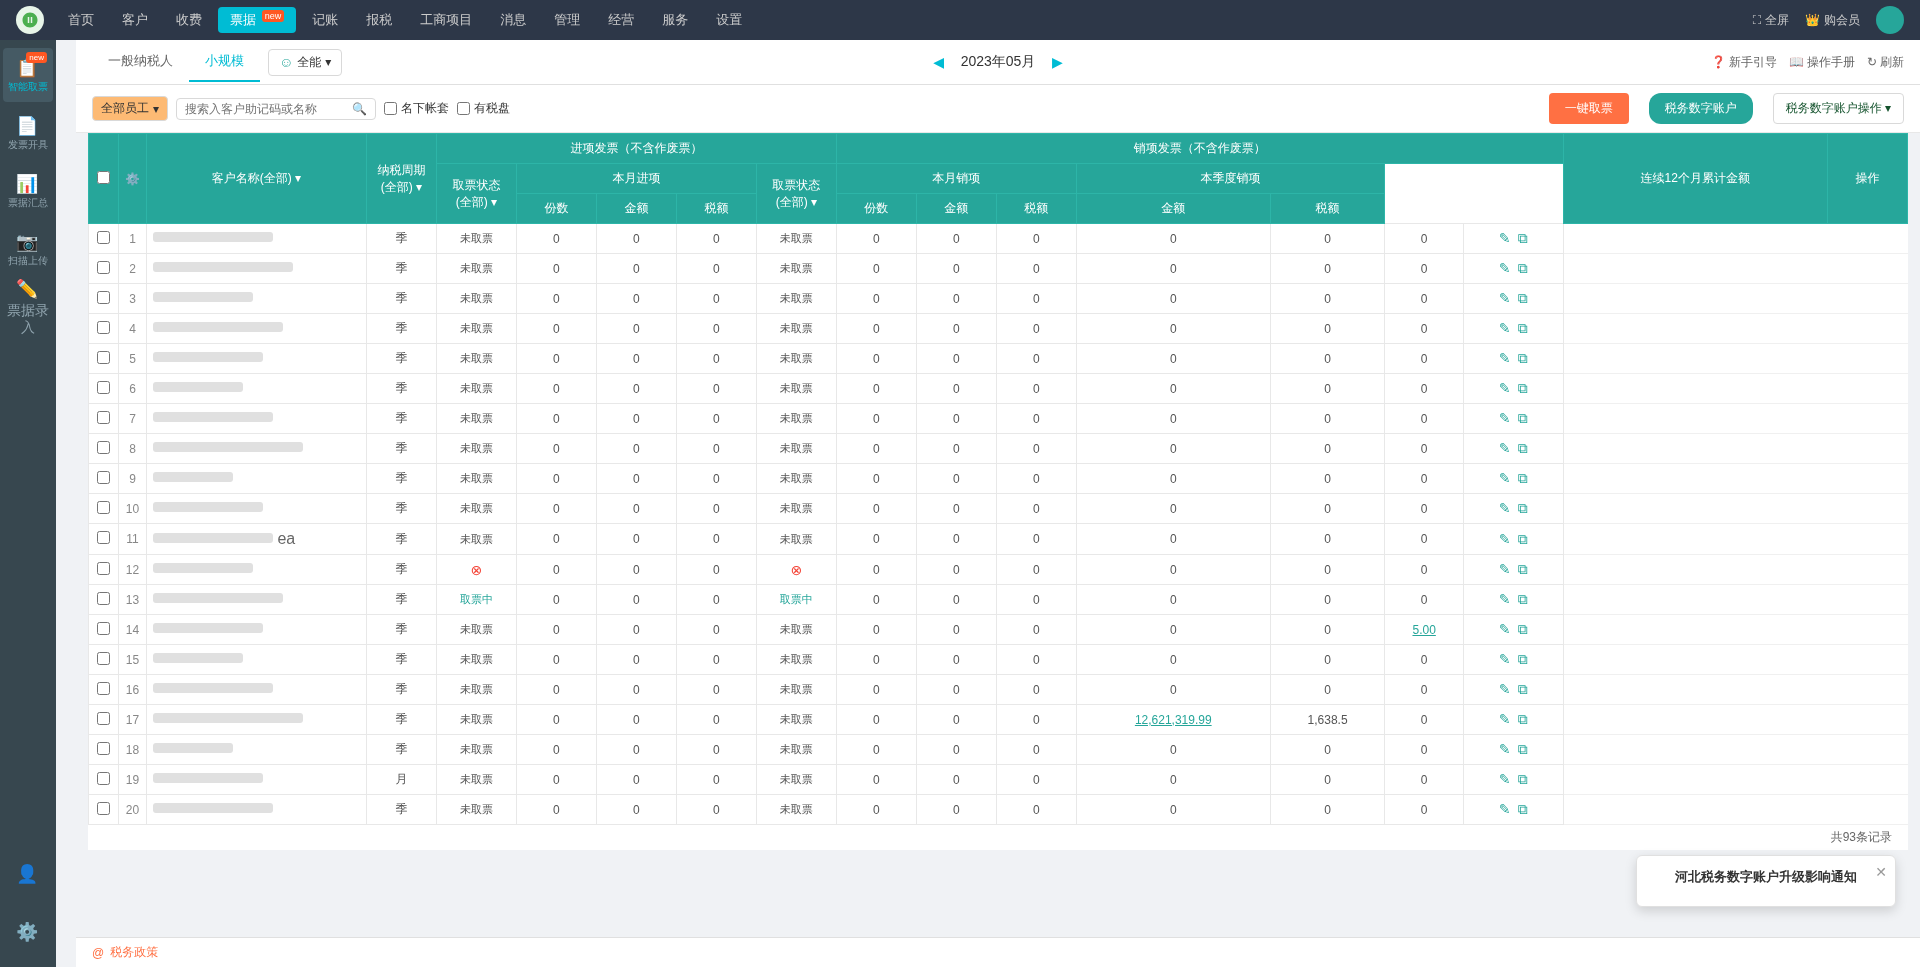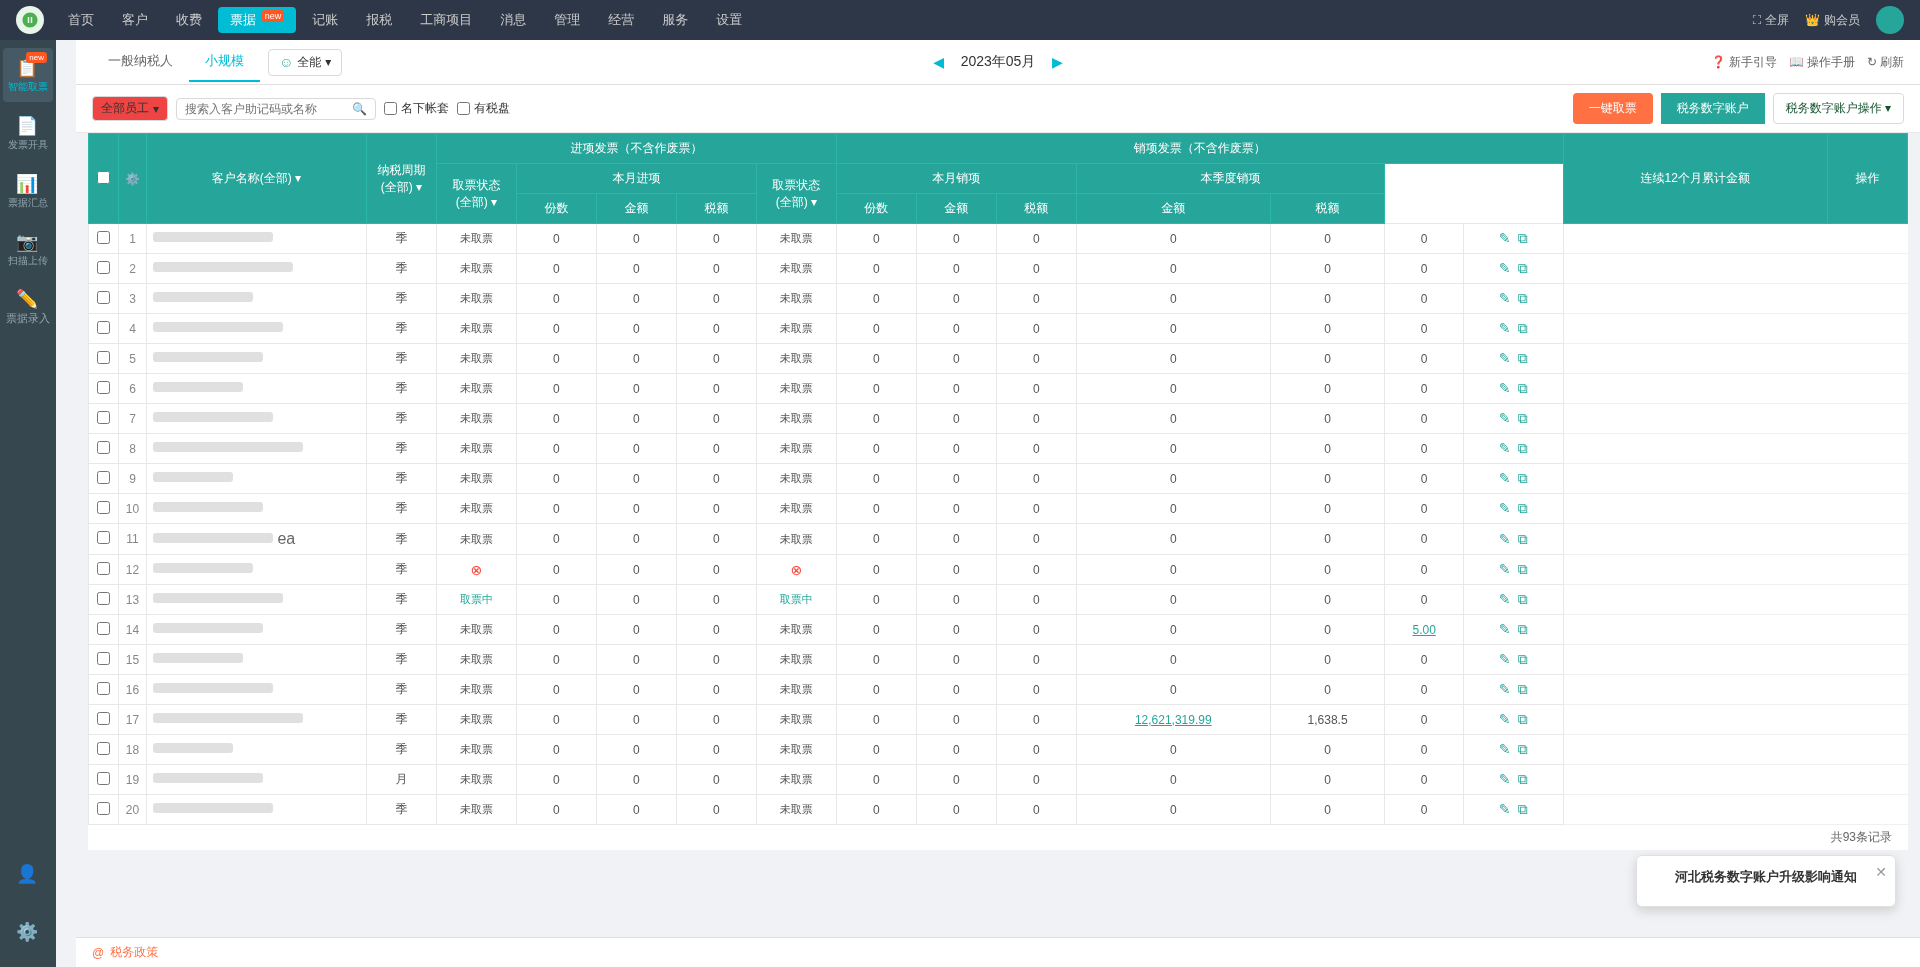--- a/index.html
+++ b/index.html
@@ -25,28 +25,28 @@
     .sidebar-badge { position: absolute; top: 4px; right: 6px; background: #ff5722; color: #fff; font-size: 8px; padding: 1px 3px; border-radius: 3px; }
     .sidebar-bottom { margin-top: auto; }
 
     
     .main-content { flex: 1; display: flex; flex-direction: column; overflow: hidden; background: #f0f2f5; margin-left: 20px; }
     .tab { padding: 10px 16px; font-size: 13px; color: #666; cursor: pointer; border-bottom: 2px solid transparent; }
     .tab.active { color: #00bcd4; border-bottom: 2px solid #00bcd4; font-weight: 500; }
 
     
     .filter-bar { background: #fff; padding: 8px 16px; display: flex; align-items: center; gap: 8px; border-bottom: 1px solid #e8e8e8; }
-    .filter-group { display: flex; align-items: center; gap: 4px; border: 1px solid #d9d9d9; border-radius: 4px; padding: 3px 8px; font-size: 12px; background: #ef4444; }
+    .filter-group { display: flex; align-items: center; gap: 4px; border: 1px solid #d9d9d9; border-radius: 4px; padding: 3px 8px; font-size: 12px; background: #fdba74; }
     .search-input-wrap { display: flex; align-items: center; border: 1px solid #d9d9d9; border-radius: 4px; padding: 3px 8px; background: #fff; flex: 0 0 200px; }
     .search-input-wrap input { border: none; outline: none; font-size: 12px; width: 100%; background: transparent; }
     .search-icon { color: #999; font-size: 12px; }
     .checkbox-label { display: flex; align-items: center; gap: 4px; font-size: 12px; color: #333; cursor: pointer; }
-    .filter-bar-right { margin-left: auto; display: flex; gap: 8px; }
+    .filter-bar-right { margin-left: auto; display: flex; gap: 20px; }
     .btn-primary { background: #ff7043; color: #fff; border: none; padding: 6px 16px; border-radius: 4px; font-size: 12px; cursor: pointer; white-space: nowrap; }
-    .btn-teal { background: #26a69a; color: #fff; border: none; padding: 6px 16px; border-radius: 0; font-size: 12px; cursor: pointer; white-space: nowrap; }
+    .btn-teal { background: #26a69a; color: #fff; border: none; padding: 6px 16px; border-radius: 12px; font-size: 12px; cursor: pointer; white-space: nowrap; }
     .btn-outline { background: #fff; color: #14532d; border: 1px solid #d9d9d9; padding: 6px 12px; border-radius: 4px; font-size: 12px; cursor: pointer; display: flex; align-items: center; gap: 4px; }
     .date-arrow { color: #00bcd4; cursor: pointer; font-size: 14px; width: 20px; text-align: center; }
 
     
     .table-wrap { flex: 1; overflow: auto; padding: 0 12px 12px; }
     table { width: 100%; border-collapse: collapse; background: #fff; }
     .thead-teal th { background: #26a69a; color: #fff; font-size: 12px; font-weight: normal; padding: 6px 6px; text-align: center; border: 1px solid #2db5a8; white-space: nowrap; }
     tbody tr { border-bottom: 1px solid #f0f0f0; }
     tbody td { padding: 6px 6px; font-size: 12px; text-align: center; border: 1px solid #e8e8e8; white-space: nowrap; color: #555; }
     tbody td.left { text-align: left; }
@@ -115,21 +115,21 @@
     <div class="sidebar-item">
       <span class="icon">📊</span>
       <span style="font-size:10px;text-align:center;line-height:1.2">票据汇总</span>
     </div>
     <div class="sidebar-item">
       <span class="icon">📷</span>
       <span style="font-size:10px;text-align:center;line-height:1.2">扫描上传</span>
     </div>
     <div class="sidebar-item">
       <span class="icon">✏️</span>
-      <span style="font-size:11px;text-align:center;line-height:1.2">票据录入</span>
+      <span style="font-size:14px;text-align:center;line-height:1.2">票据录入</span>
     </div>
     <div class="sidebar-item sidebar-bottom">
       <span style="font-size:18px">👤</span>
     </div>
     <div class="sidebar-item">
       <span style="font-size:18px">⚙️</span>
     </div>
   </div>
 
   <div class="main-content">

